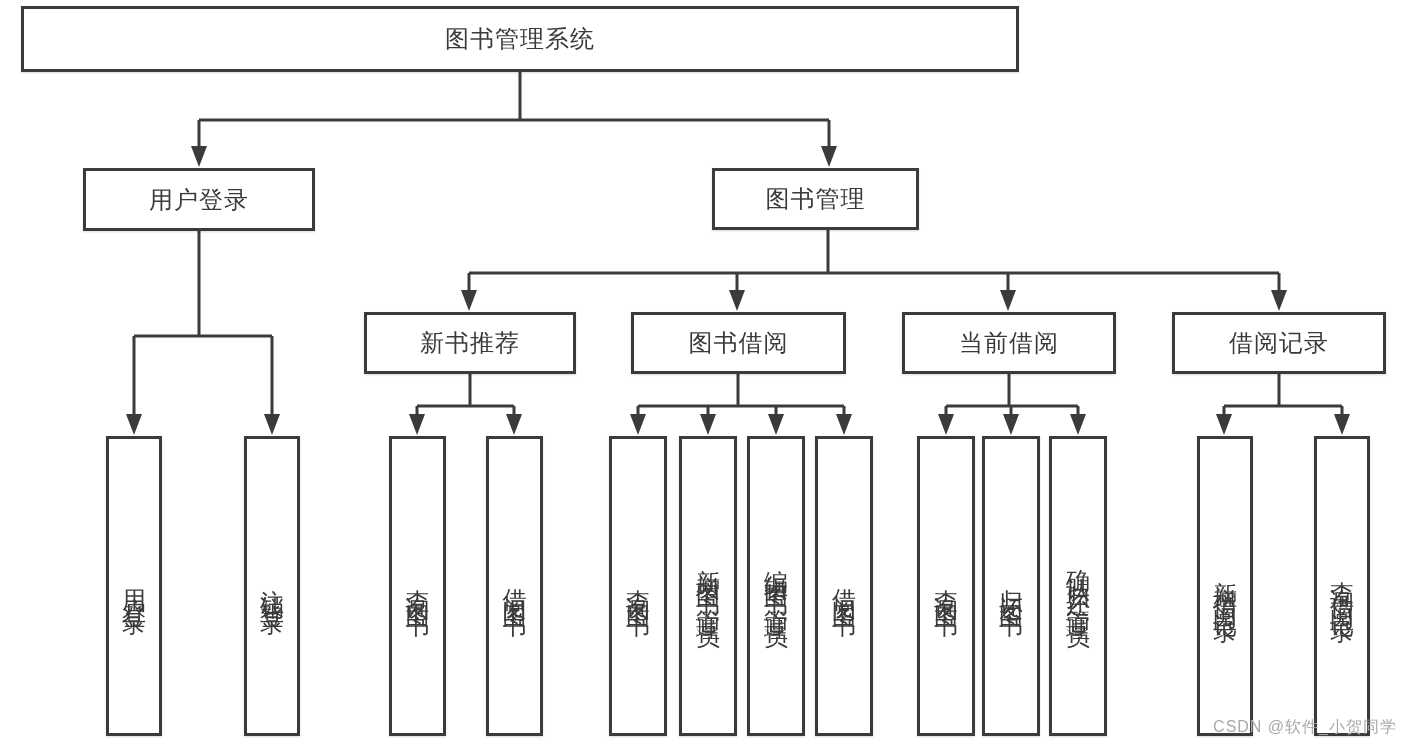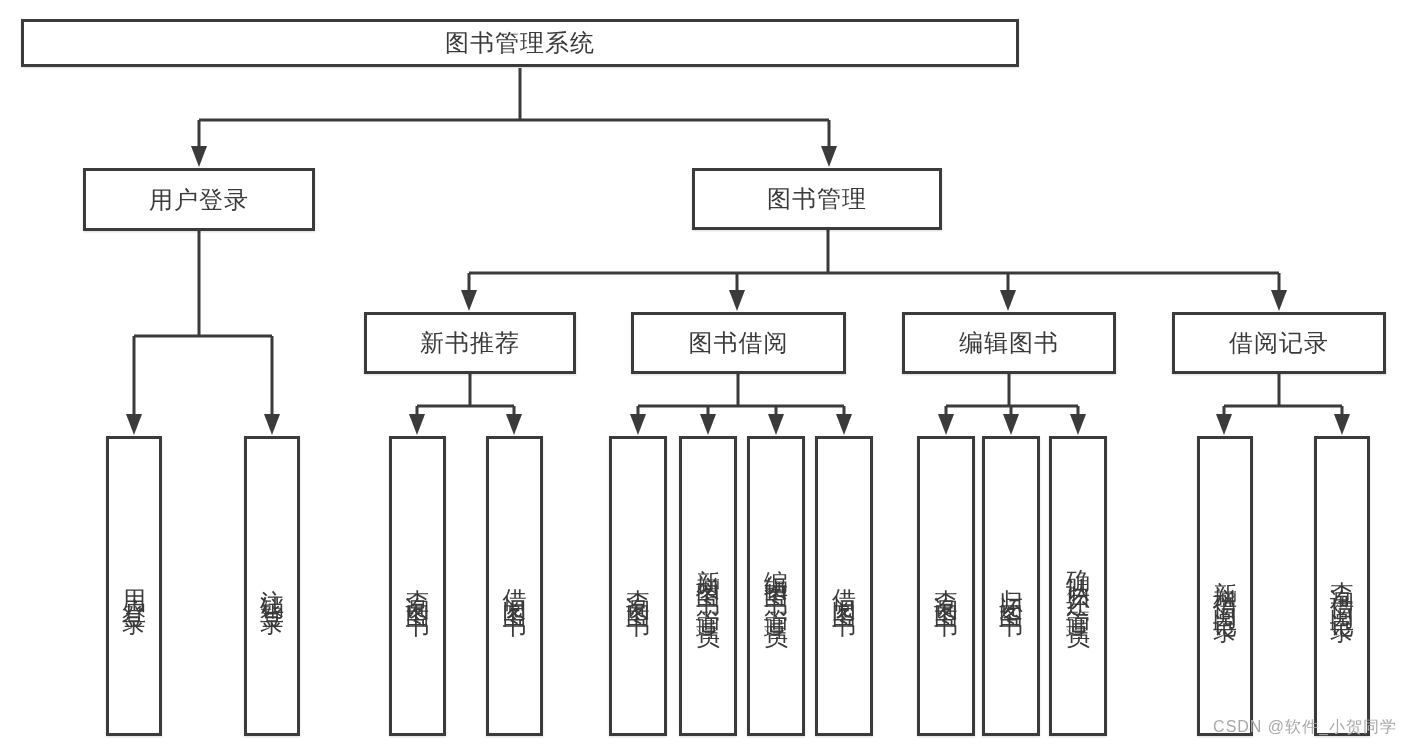--- a/index.html
+++ b/index.html
@@ -89,28 +89,28 @@
     <polygon points="700,414 716,414 708,435"></polygon>
     <polygon points="768,414 784,414 776,435"></polygon>
     <polygon points="836,414 852,414 844,435"></polygon>
     <polygon points="938,414 954,414 946,435"></polygon>
     <polygon points="1003,414 1019,414 1011,435"></polygon>
     <polygon points="1070,414 1086,414 1078,435"></polygon>
     <polygon points="1216,414 1232,414 1224,435"></polygon>
     <polygon points="1334,414 1350,414 1342,435"></polygon>
   </svg>
 
-  <div class="node" style="left:21px;top:19px;width:998px;height:48px">图书管理系统</div>
+  <div class="node" style="left:21px;top:6px;width:998px;height:66px">图书管理系统</div>
 
   <div class="node" style="left:83px;top:168px;width:232px;height:63px">用户登录</div>
-  <div class="node" style="left:692px;top:168px;width:250px;height:62px">图书管理</div>
+  <div class="node" style="left:712px;top:168px;width:207px;height:62px">图书管理</div>
 
   <div class="node" style="left:364px;top:312px;width:212px;height:62px">新书推荐</div>
   <div class="node" style="left:631px;top:312px;width:215px;height:62px">图书借阅</div>
-  <div class="node" style="left:902px;top:312px;width:214px;height:62px">编辑图书</div>
+  <div class="node" style="left:902px;top:312px;width:214px;height:62px">当前借阅</div>
   <div class="node" style="left:1172px;top:312px;width:214px;height:62px">借阅记录</div>
 
   <div class="node leaf" style="left:106px;top:436px;width:56px;height:300px">用户登录</div>
   <div class="node leaf" style="left:244px;top:436px;width:56px;height:300px">注销登录</div>
 
   <div class="node leaf" style="left:389px;top:436px;width:57px;height:300px">查询图书</div>
   <div class="node leaf" style="left:486px;top:436px;width:57px;height:300px">借阅图书</div>
 
   <div class="node leaf" style="left:609px;top:436px;width:58px;height:300px">查询图书</div>
   <div class="node leaf" style="left:679px;top:436px;width:58px;height:300px">新增图书（管理员）</div>

